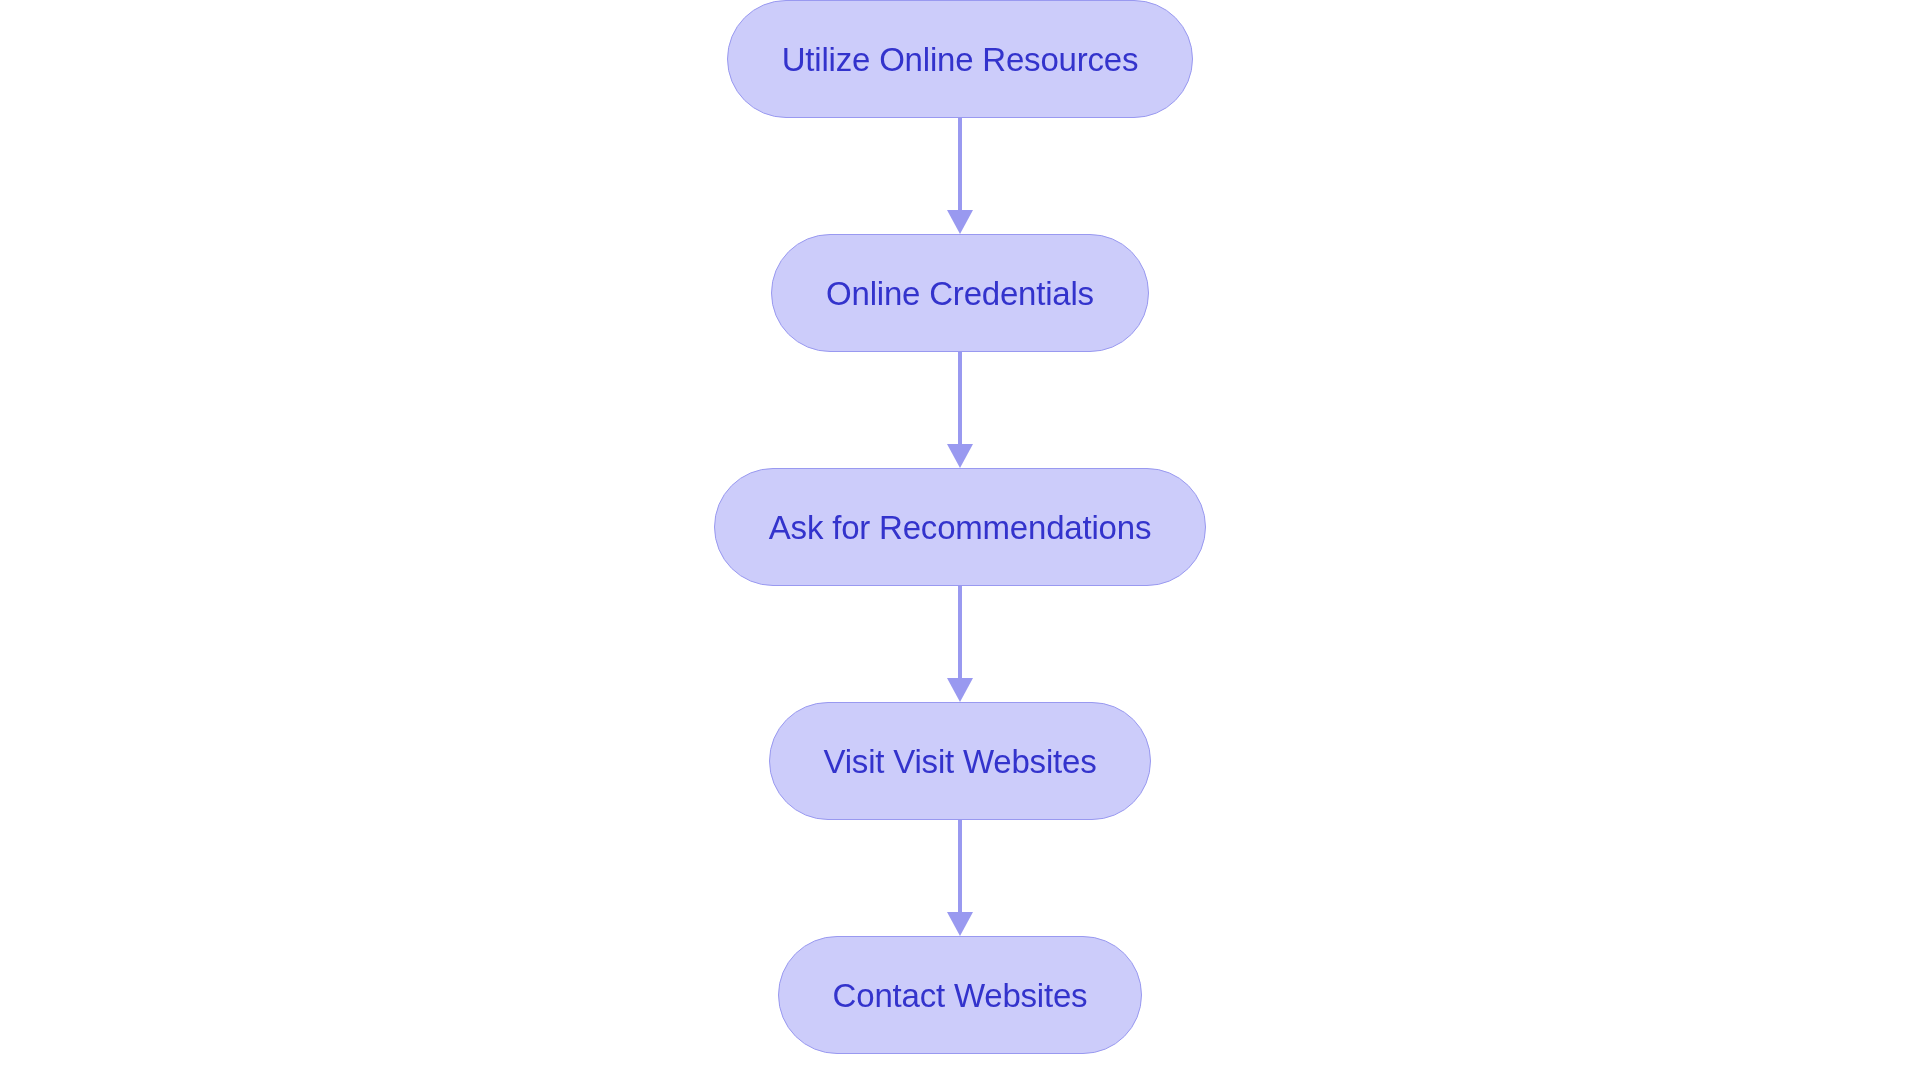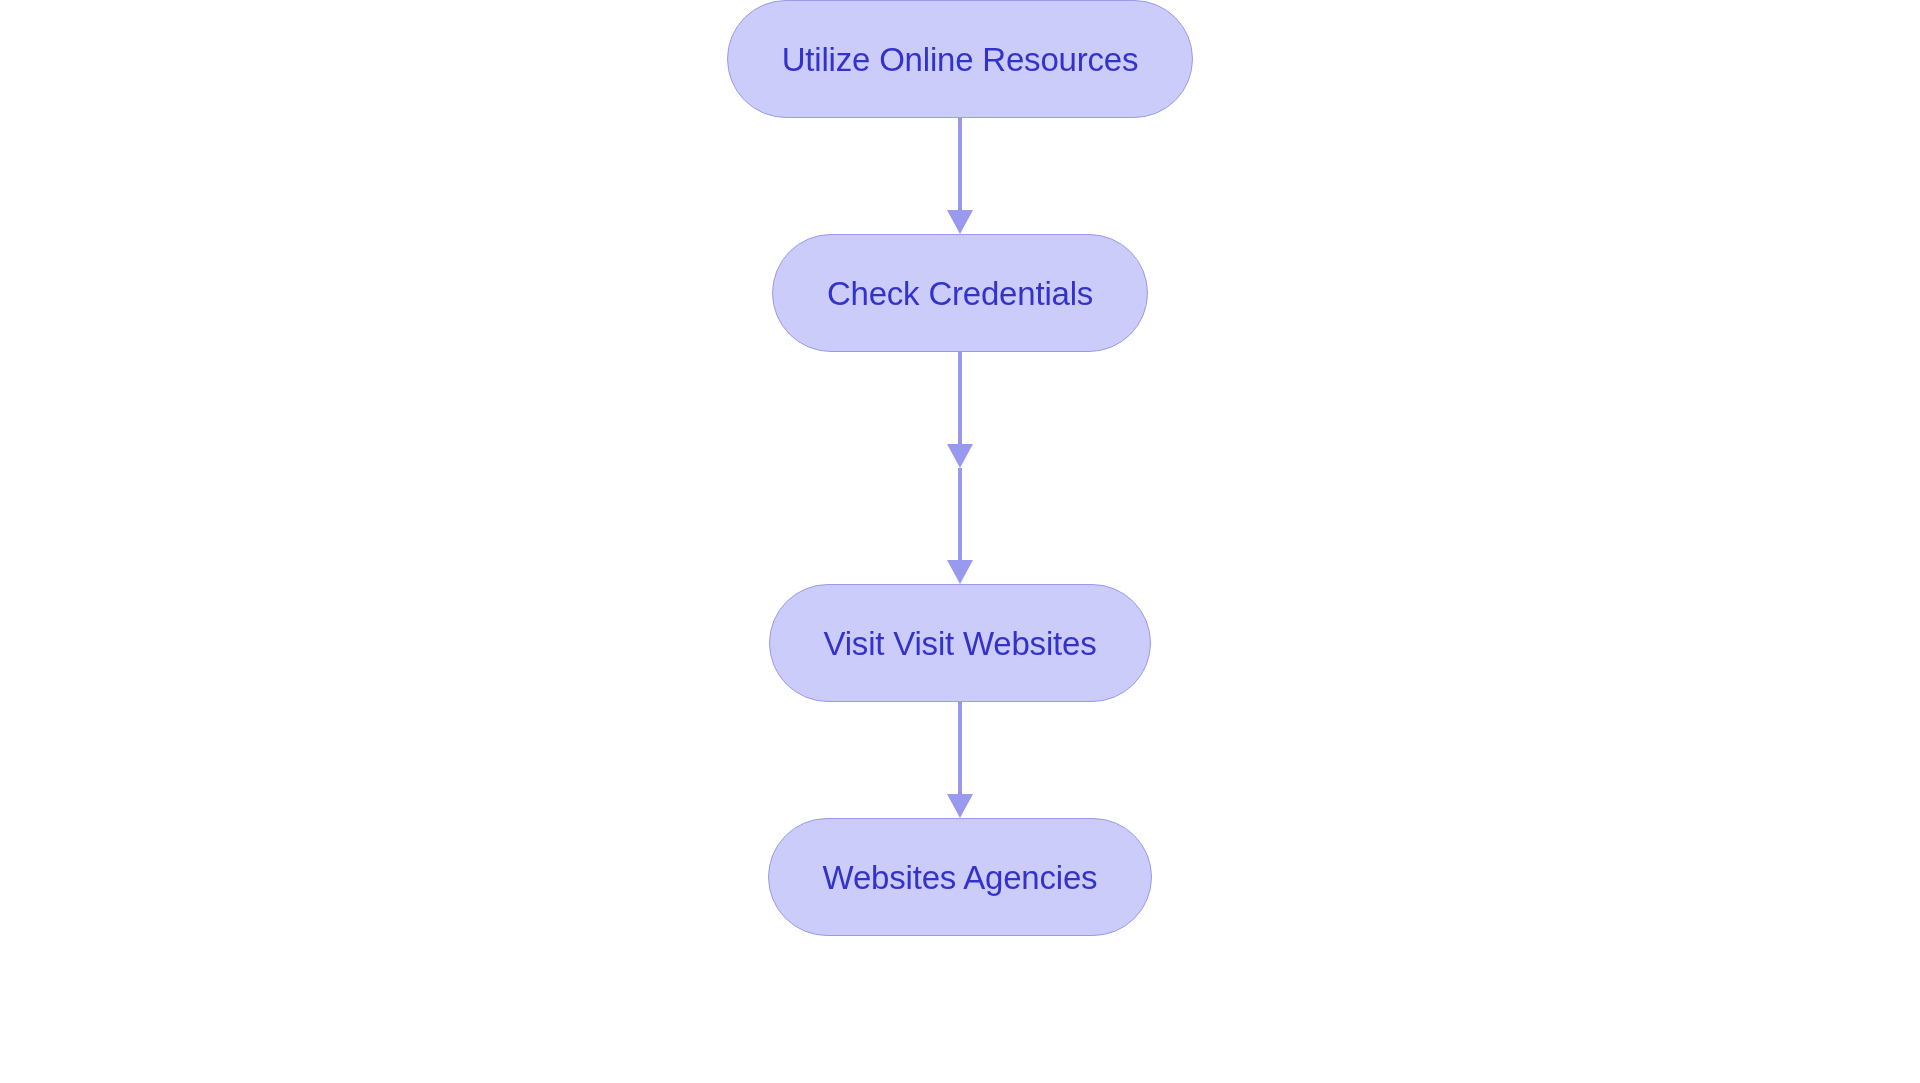--- a/index.html
+++ b/index.html
@@ -98,41 +98,44 @@
     <div class="flow-node">
       <span class="flow-node-label">Utilize Online Resources</span>
     </div>
 
     <div class="flow-connector">
       <div class="conn-line"></div>
       <div class="conn-arrowhead"></div>
     </div>
 
     <div class="flow-node">
-      <span class="flow-node-label">Check Credentials</span>
+      <span class="flow-node-label">Online Credentials</span>
     </div>
 
     <div class="flow-connector">
       <div class="conn-line"></div>
       <div class="conn-arrowhead"></div>
     </div>
 
+    <div class="flow-node">
+      <span class="flow-node-label">Ask for Recommendations</span>
+    </div>
 
     <div class="flow-connector">
       <div class="conn-line"></div>
       <div class="conn-arrowhead"></div>
     </div>
 
     <div class="flow-node">
       <span class="flow-node-label">Visit Visit Websites</span>
     </div>
 
     <div class="flow-connector">
       <div class="conn-line"></div>
       <div class="conn-arrowhead"></div>
     </div>
 
     <div class="flow-node">
-      <span class="flow-node-label">Websites Agencies</span>
+      <span class="flow-node-label">Contact Websites</span>
     </div>
 
   </div>
 </div>
 
 </body></html>

